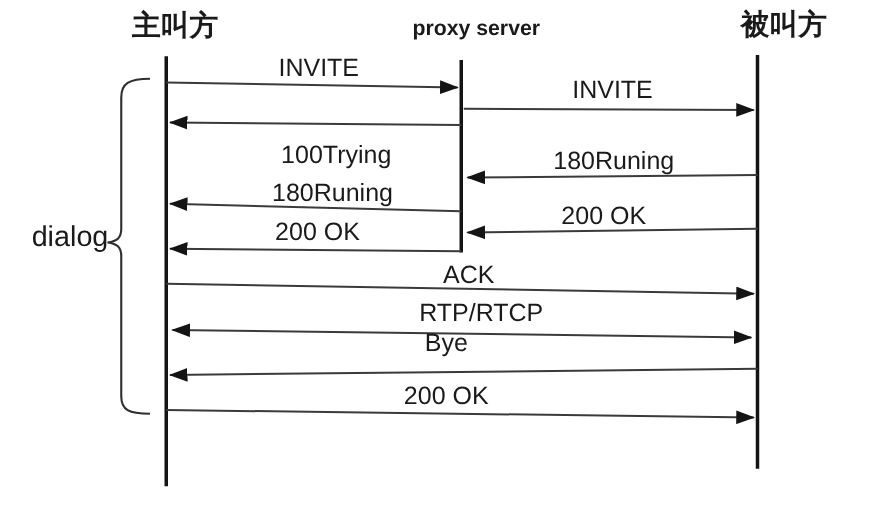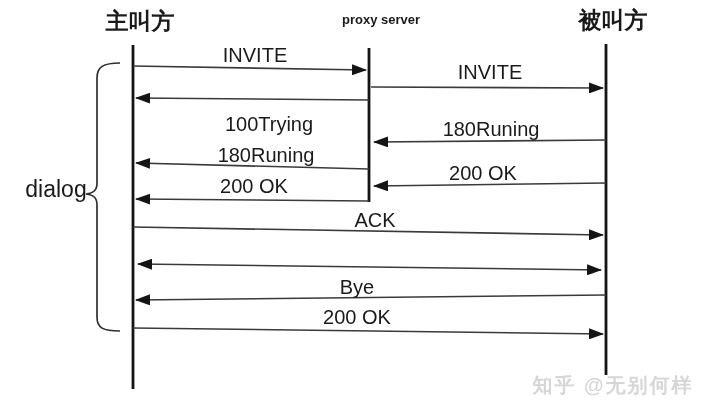--- a/index.html
+++ b/index.html
@@ -20,21 +20,21 @@
     line-height:1.15;
     color:var(--text,#1a1a1a);
   }
   .participant-cjk{
     font-family:"DejaVu Serif", serif;
     font-weight:bold;
     font-size:23px;
   }
   .participant-en{
     font-weight:bold;
-    font-size:13px;
+    font-size:17px;
   }
   .dialog-lbl{font-size:23px;}
   .watermark{
     position:absolute;
     transform:translateX(-50%);
     white-space:nowrap;
     font-size:20px;
     font-weight:bold;
     letter-spacing:2px;
     color:var(--wm,#d6d6d6);
@@ -72,30 +72,30 @@
     <line class="msgline" x1="606" y1="183" x2="374" y2="186" marker-end="url(#ah-end)"></line>
     <line class="msgline" x1="369" y1="201" x2="136" y2="199" marker-end="url(#ah-end)"></line>
     <line class="msgline" x1="133" y1="227" x2="603" y2="235" marker-end="url(#ah-end)"></line>
     <line class="msgline" x1="138" y1="264" x2="601" y2="270" marker-start="url(#ah-start)" marker-end="url(#ah-end)"></line>
     <line class="msgline" x1="606" y1="295" x2="136" y2="300" marker-end="url(#ah-end)"></line>
     <line class="msgline" x1="133" y1="328" x2="603" y2="334" marker-end="url(#ah-end)"></line>
   </svg>
 
   <span class="lbl participant-cjk" style="left:140px;top:8px;">主叫方</span>
   <span class="lbl participant-en" style="left:381px;top:13px;">proxy server</span>
-  <span class="lbl participant-cjk" style="left:613px;top:7px;">被叫方</span>
+  <span class="lbl participant-cjk" style="left:627px;top:7px;">被叫方</span>
 
   <span class="lbl" style="left:255px;top:44px;">INVITE</span>
   <span class="lbl" style="left:490px;top:61px;">INVITE</span>
   <span class="lbl" style="left:269px;top:77px;margin-top:36px;">100Trying</span>
   <span class="lbl" style="left:491px;top:118px;">180Runing</span>
   <span class="lbl" style="left:266px;top:144px;">180Runing</span>
   <span class="lbl" style="left:483px;top:162px;">200 OK</span>
   <span class="lbl" style="left:254px;top:175px;">200 OK</span>
   <span class="lbl" style="left:375px;top:209px;">ACK</span>
-  <span class="lbl" style="left:357px;top:276px;">Bye</span>
+  <span class="lbl" style="left:385px;top:240px;">RTP/RTCP</span>
+  <span class="lbl" style="left:357px;top:264px;">Bye</span>
   <span class="lbl" style="left:357px;top:306px;">200 OK</span>
 
   <span class="lbl dialog-lbl" style="left:56px;top:176px;">dialog</span>
 
-  <span class="watermark" style="left:613px;top:372px;">知乎 @无别何样</span>
 
 </div>
 
 </body></html>

